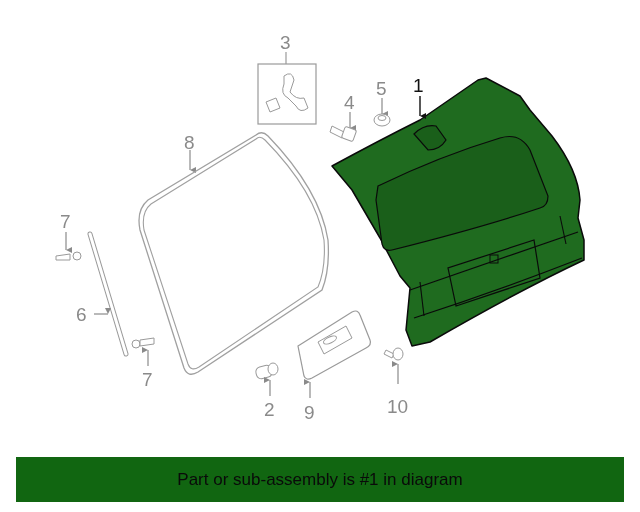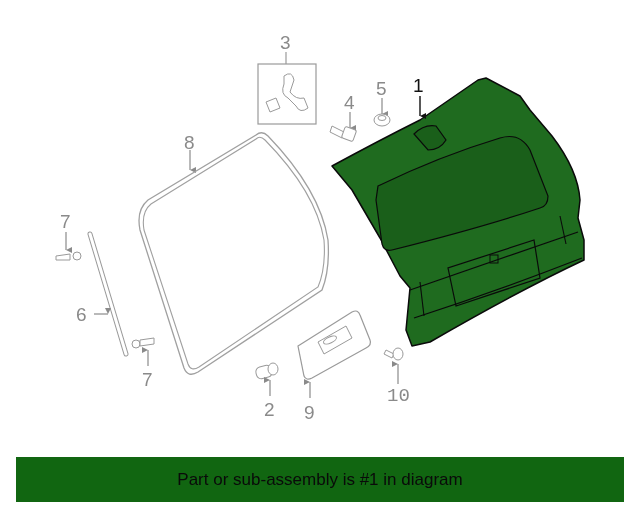--- a/index.html
+++ b/index.html
@@ -107,17 +107,17 @@
 <span class="callout main" style="left:413px; top:76px;">1</span>
 <span class="callout" style="left:264px; top:400px;">2</span>
 <span class="callout" style="left:280px; top:33px;">3</span>
 <span class="callout" style="left:344px; top:93px;">4</span>
 <span class="callout" style="left:376px; top:79px;">5</span>
 <span class="callout" style="left:76px; top:305px;">6</span>
 <span class="callout" style="left:60px; top:212px;">7</span>
 <span class="callout" style="left:142px; top:370px;">7</span>
 <span class="callout" style="left:184px; top:133px;">8</span>
 <span class="callout" style="left:304px; top:403px;">9</span>
-<span class="callout" style="left:387px; top:387px;font-family:Liberation Mono, monospace;">10</span>
+<span class="callout" style="left:387px; top:397px;">10</span>
 
 <div id="banner">
   <span>Part or sub-assembly is #1 in diagram</span>
 </div>
 
 </body></html>

